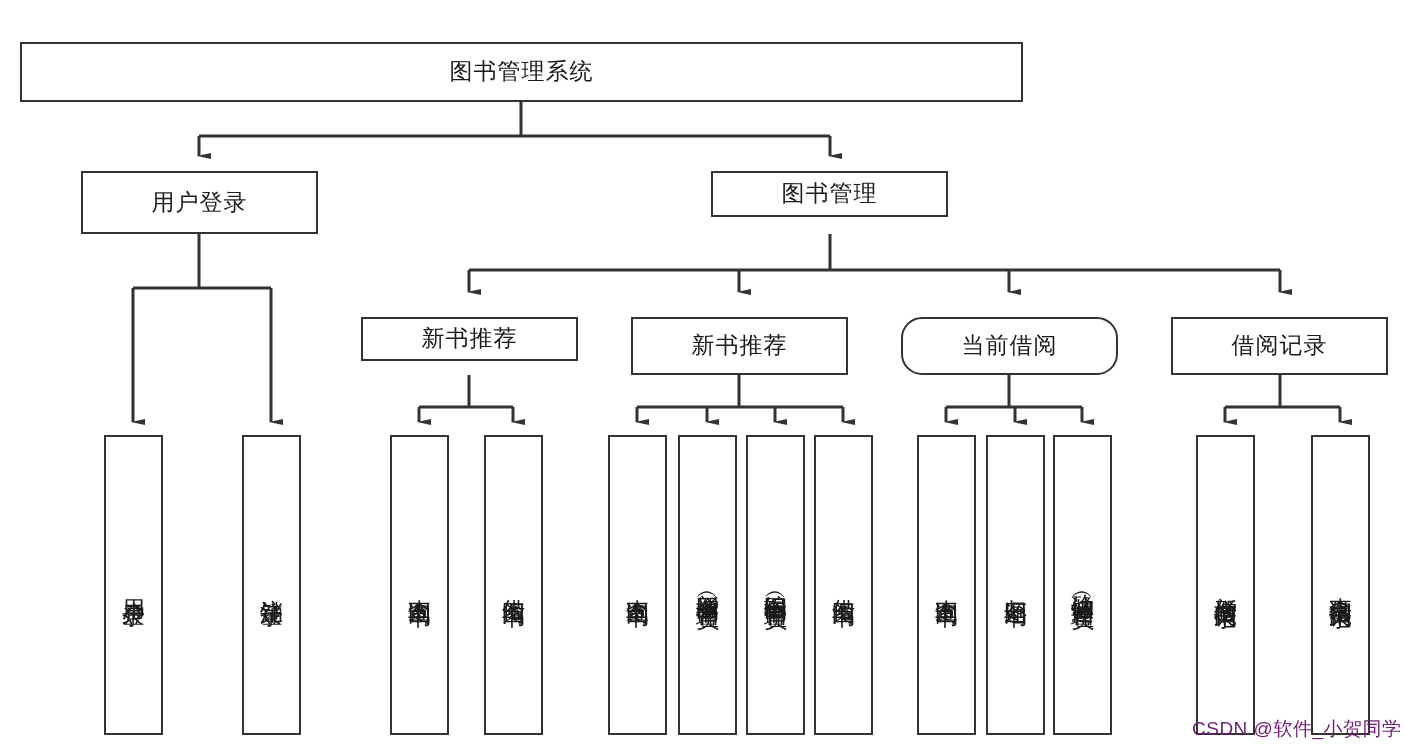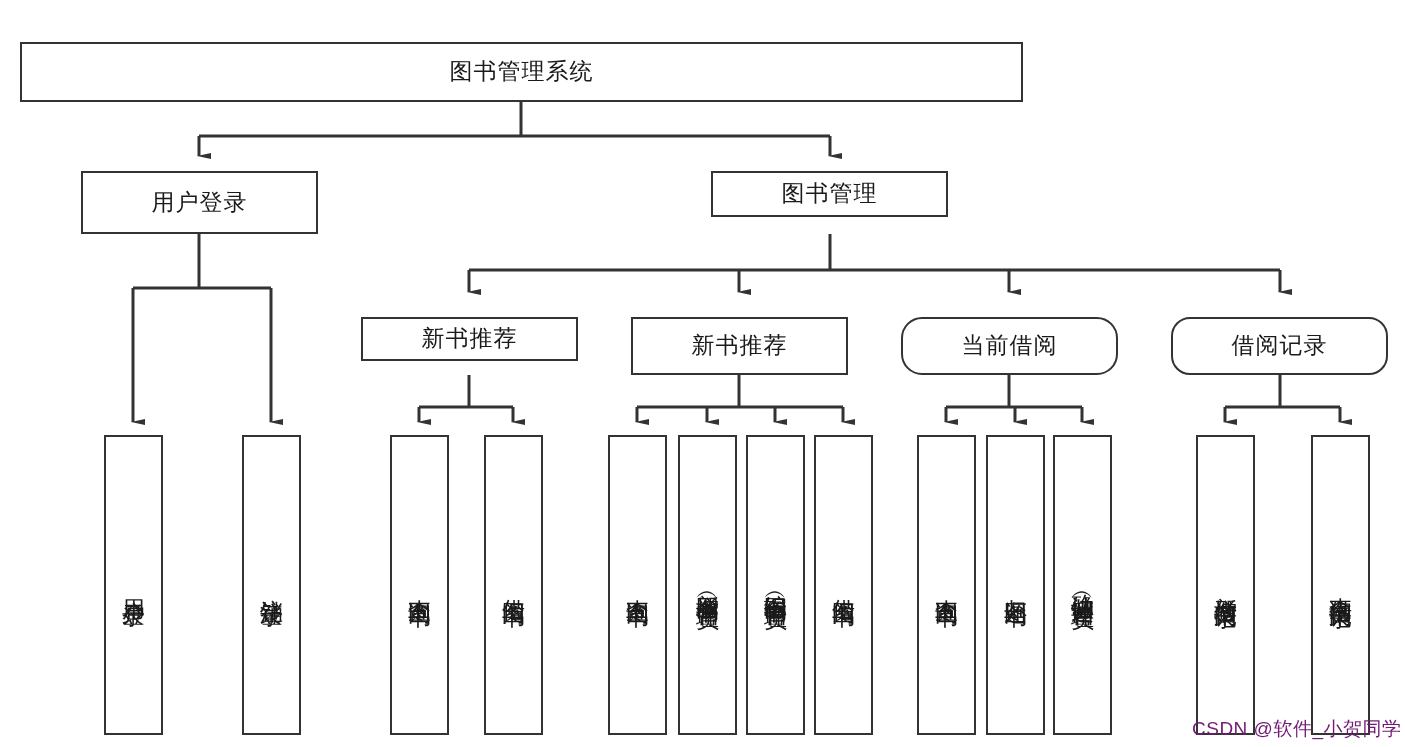--- a/index.html
+++ b/index.html
@@ -129,21 +129,21 @@
 
   <div class="node horiz" style="left:361px; top:317px; width:217px; height:44px;">
     <span class="label">新书推荐</span>
   </div>
   <div class="node horiz" style="left:631px; top:317px; width:217px; height:58px;">
     <span class="label">新书推荐</span>
   </div>
   <div class="node horiz" style="left:901px; top:317px; width:217px; height:58px;border-radius:21px;">
     <span class="label">当前借阅</span>
   </div>
-  <div class="node horiz" style="left:1171px; top:317px; width:217px; height:58px;border-radius:19px;">
+  <div class="node horiz" style="left:1171px; top:317px; width:217px; height:58px;">
     <span class="label">借阅记录</span>
   </div>
 
   <div class="node vert" style="left:104px; top:435px; width:59px; height:300px;">
     <span class="label">用户登录</span>
   </div>
   <div class="node vert" style="left:242px; top:435px; width:59px; height:300px;">
     <span class="label">注销登录</span>
   </div>
 

